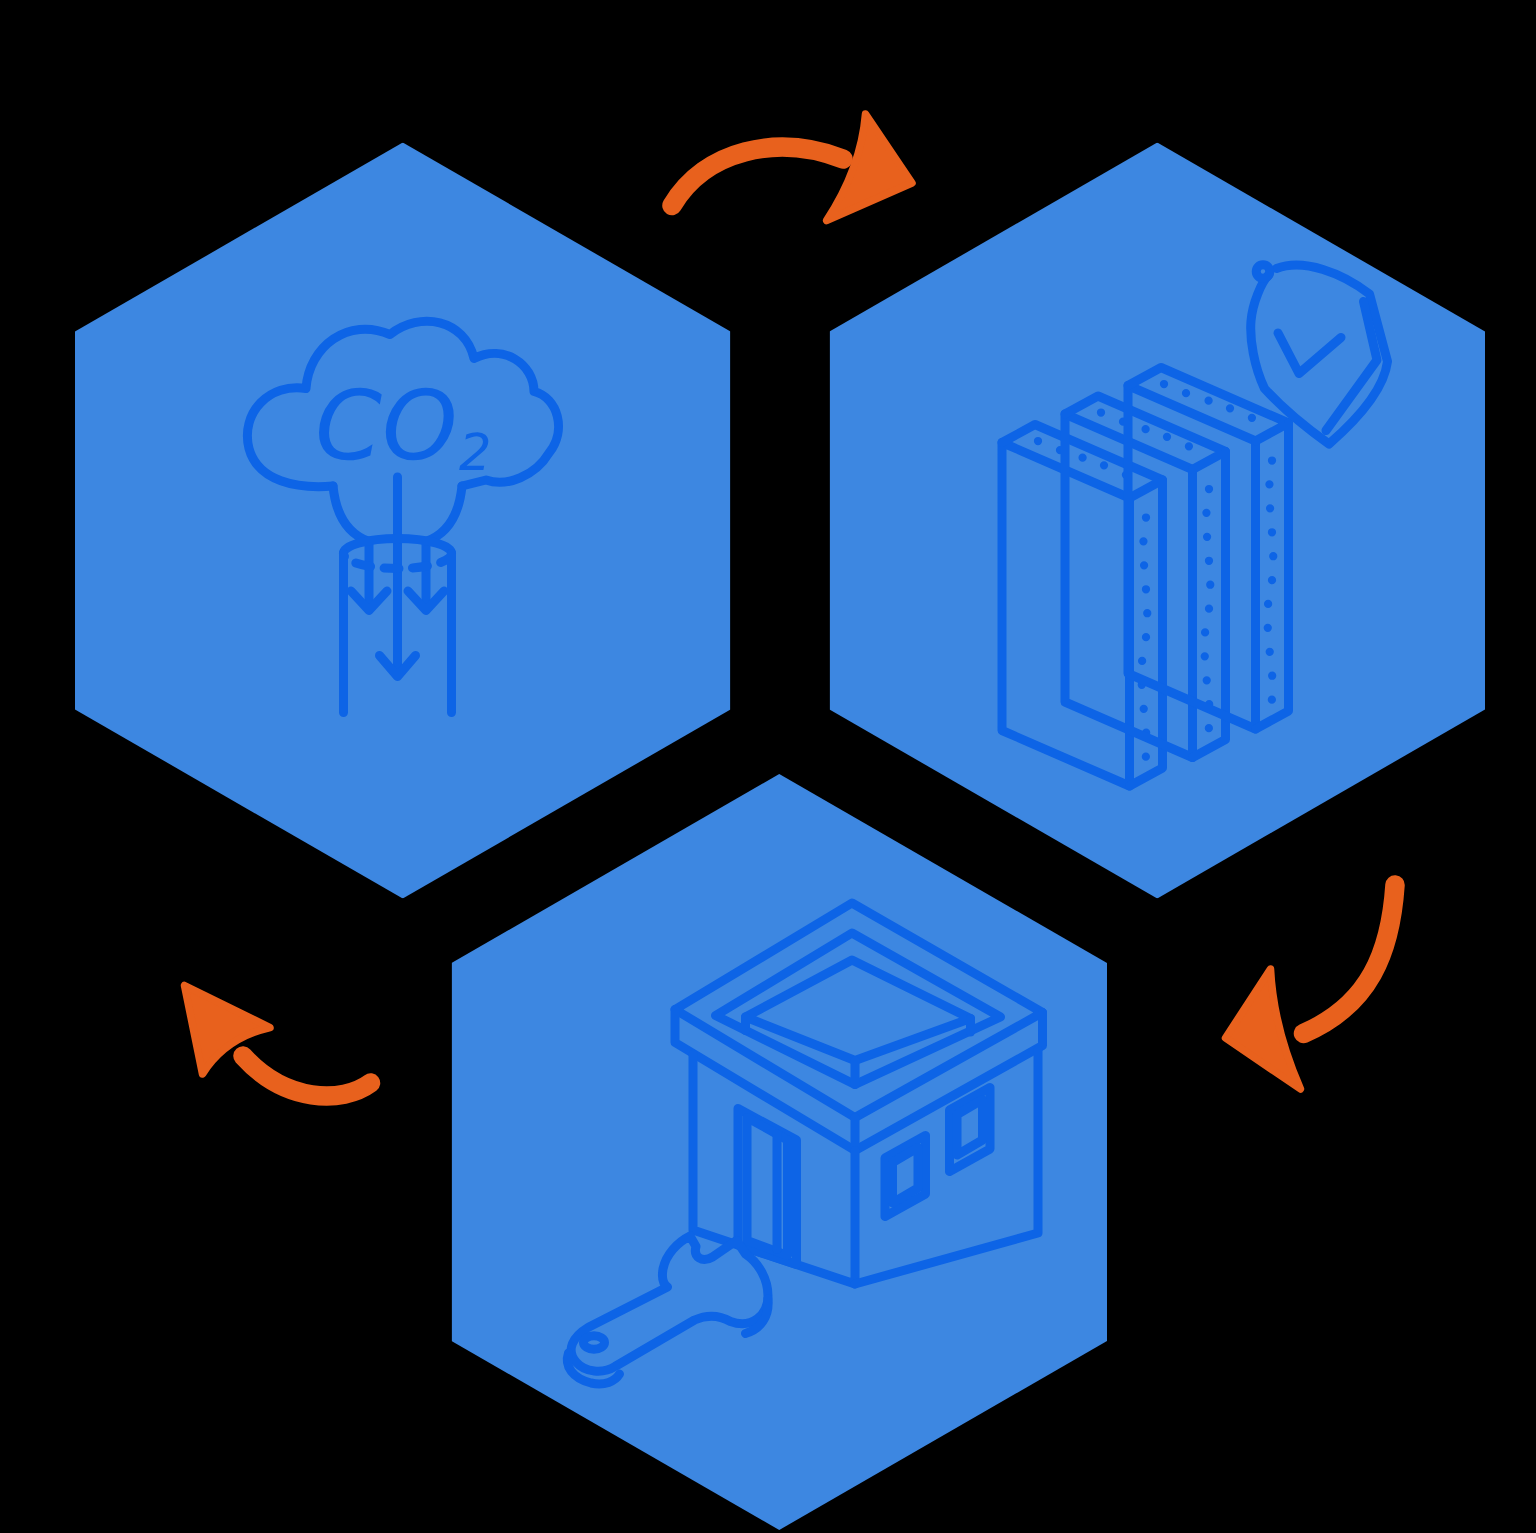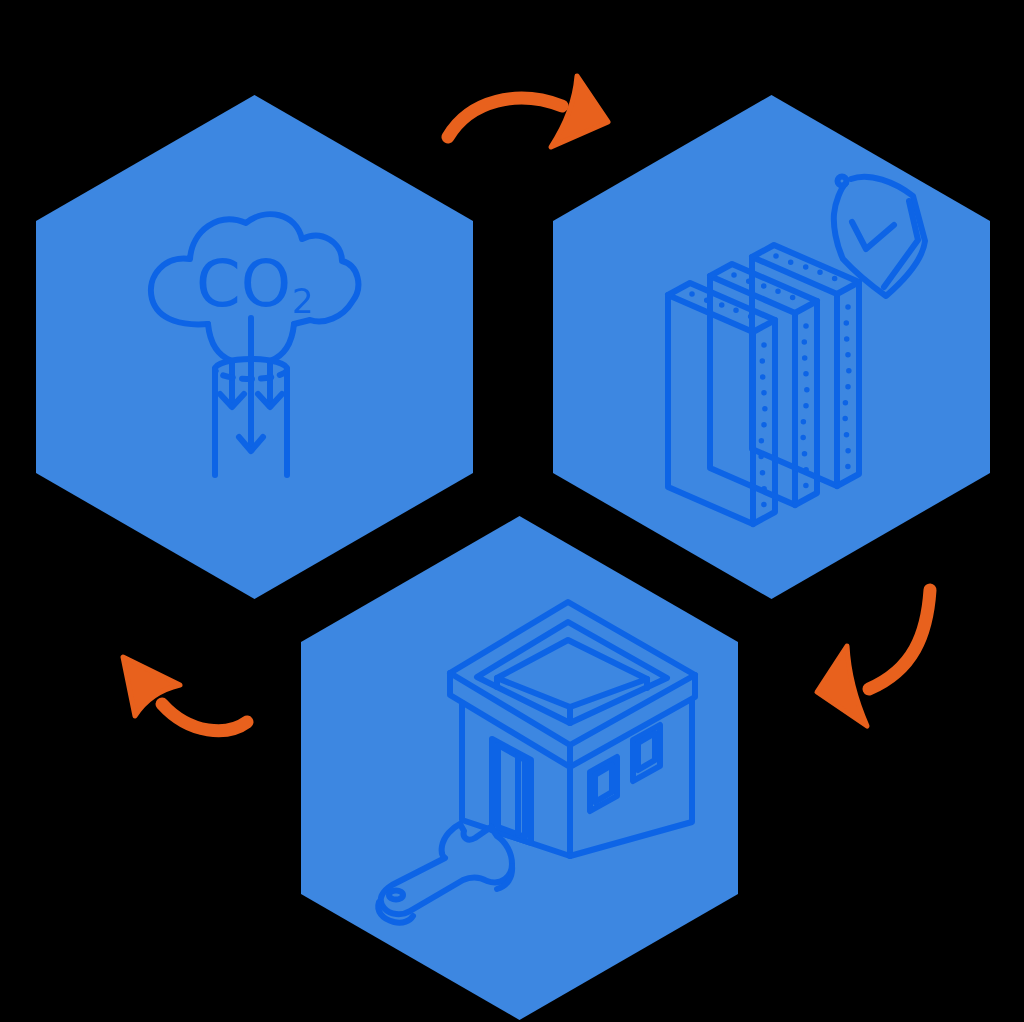--- a/index.html
+++ b/index.html
@@ -7,21 +7,21 @@
     --hex-fill:#3D87E1;
     --icon-stroke:#0D64E6;
     --arrow:#E8611D;
   }
   html,body{margin:0;padding:0;background:var(--bg);}
   .canvas{position:relative;width:1024px;height:1022px;background:var(--bg);overflow:hidden;}
   .hex{
     position:absolute;width:437px;height:504px;background:var(--hex-fill);
     clip-path:polygon(50% 0,100% 25%,100% 75%,50% 100%,0 75%,0 25%);
   }
-  .hex-tl{left:36px;top:95px;}
+  .hex-tl{left:50px;top:95px;font-style:italic;}
   .hex-tr{left:553px;top:95px;}
   .hex-b{left:301px;top:516px;}
   .icon{position:absolute;}
   .co2-icon{left:108px;top:108px;}
   .panels-icon{left:102px;top:70px;}
   .build-icon{left:59px;top:74px;}
   .arrow-svg{position:absolute;}
   .arrow-top{left:440px;top:70px;}
   .arrow-right{left:805px;top:575px;}
   .arrow-left{left:110px;top:640px;}

